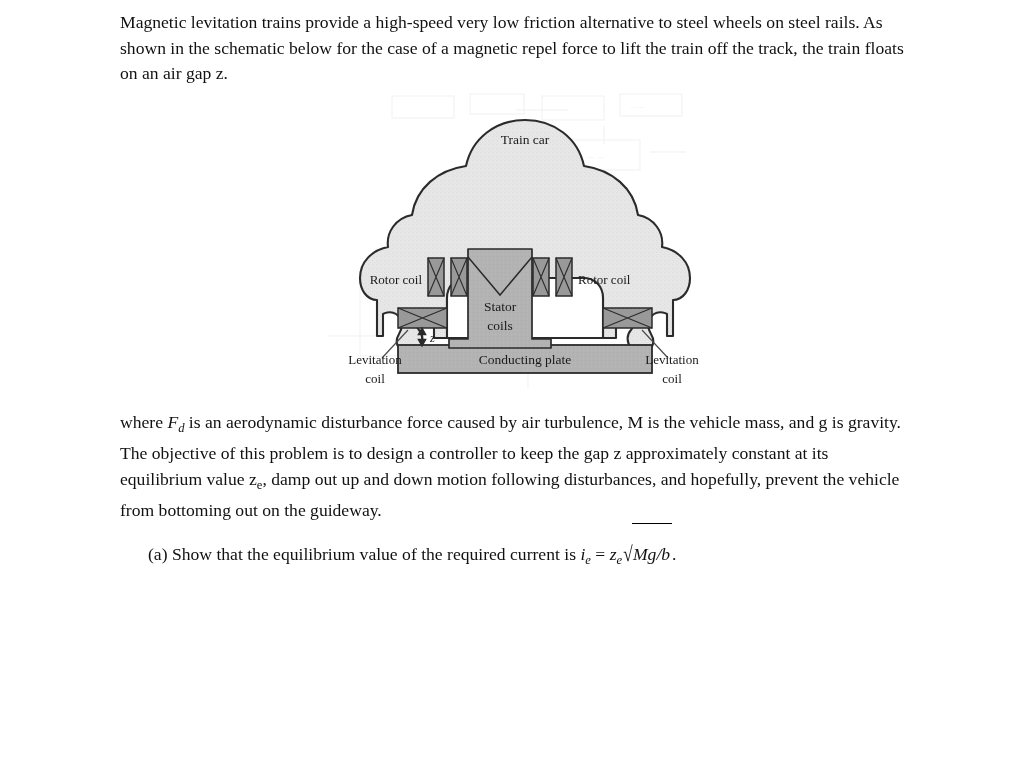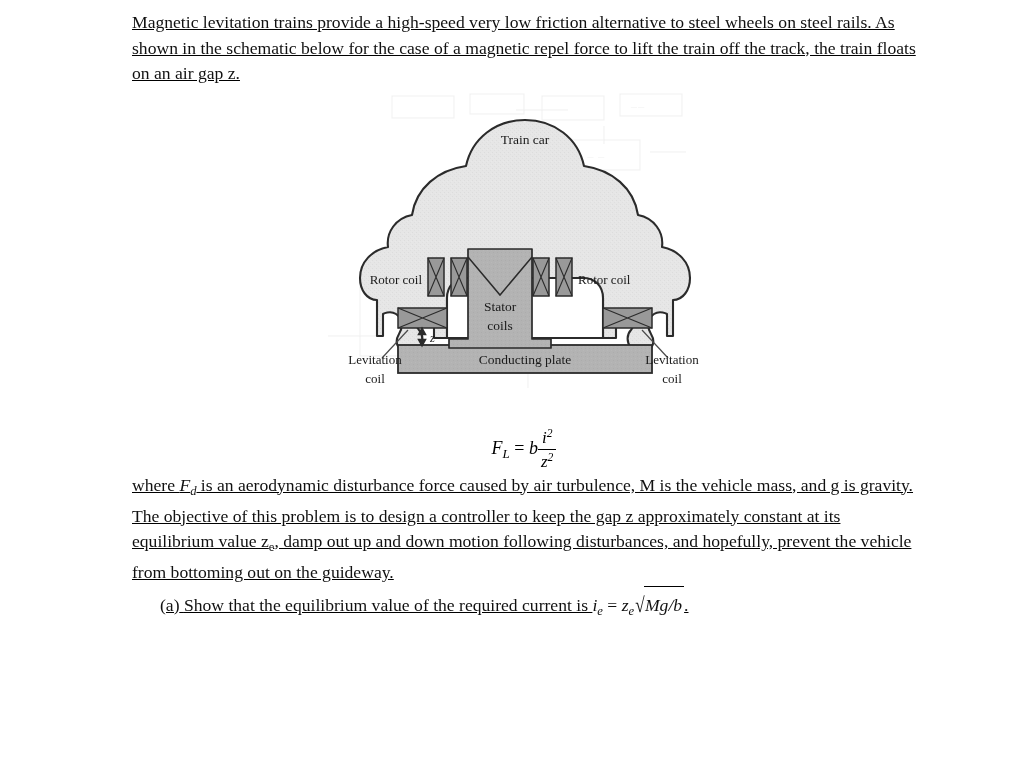--- a/index.html
+++ b/index.html
@@ -15,24 +15,23 @@
     color: #000000;
   }
   .page {
     position: relative;
     width: 1024px;
     height: 764px;
     background: #ffffff;
   }
   .content {
     position: absolute;
-    left: 132px;
+    left: 120px;
     top: 10px;
     width: 784px;
-    text-decoration: underline;
   }
   p.body-text {
     margin: 0;
     font-size: 17.6px;
     line-height: 25.5px;
     text-align: left;
     color: #111111;
   }
   .para-intro { margin-bottom: 0; }
   .para-lift { margin-top: 10px; }
@@ -101,21 +100,21 @@
     white-space: nowrap;
   }
   .sqrt .radical {
     display: inline-block;
     font-size: 1.22em;
     transform: scaleX(0.8) translateY(1px);
   }
   .sqrt .radicand {
     display: inline-block;
     border-top: 1.3px solid #000;
-    padding: 6px 2px 0 1px;
+    padding: 18px 2px 0 1px;
     margin-left: -2px;
   }
 
   
   .figure {
     position: absolute;
     left: 320px;
     top: 92px;
     width: 384px;
     height: 300px;
@@ -285,27 +284,20 @@
       <text class="fig-label" x="55" y="291" font-size="13" text-anchor="middle">coil</text>
 
       <text class="fig-label" x="352" y="272" font-size="13" text-anchor="middle">Levitation</text>
       <text class="fig-label" x="352" y="291" font-size="13" text-anchor="middle">coil</text>
     </svg>
   </div>
 
   <div class="content" style="top:410px;">
 
 
-    <div class="eq-block eq-lift">
-      <span class="eq-inline-wrap">
-        <span>F</span><sub>L</sub>
-        <span style="font-style:normal;">=</span>
-        <span>b</span><span class="frac"><span class="num"><span>i</span><sup class="pw">2</sup></span><span class="den"><span>z</span><sup class="pw">2</sup></span></span>
-      </span>
-    </div>
 
 
 
     <p class="body-text para-where"><span>where </span><span class="it">F</span><sub class="it">d</sub><span> is an aerodynamic disturbance force caused by air turbulence, M is the vehicle mass, and g is gravity.  The objective of this problem is to design a controller to keep the gap z approximately constant at its equilibrium value z</span><sub>e</sub><span>, damp out up and down motion following disturbances, and hopefully, prevent the vehicle from bottoming out on the guideway.</span></p>
 
     <p class="body-text para-a"><span>(a)</span>
       <span>Show that the equilibrium value of the required current is </span><span class="eq-inline-wrap"><span>i</span><sub>e</sub>
         <span style="font-style:normal;">=</span>
         <span>z</span><sub>e</sub><span class="sqrt"><span class="radical">√</span><span class="radicand">Mg/b</span></span></span><span style="font-style:normal;">.</span></p>
 

